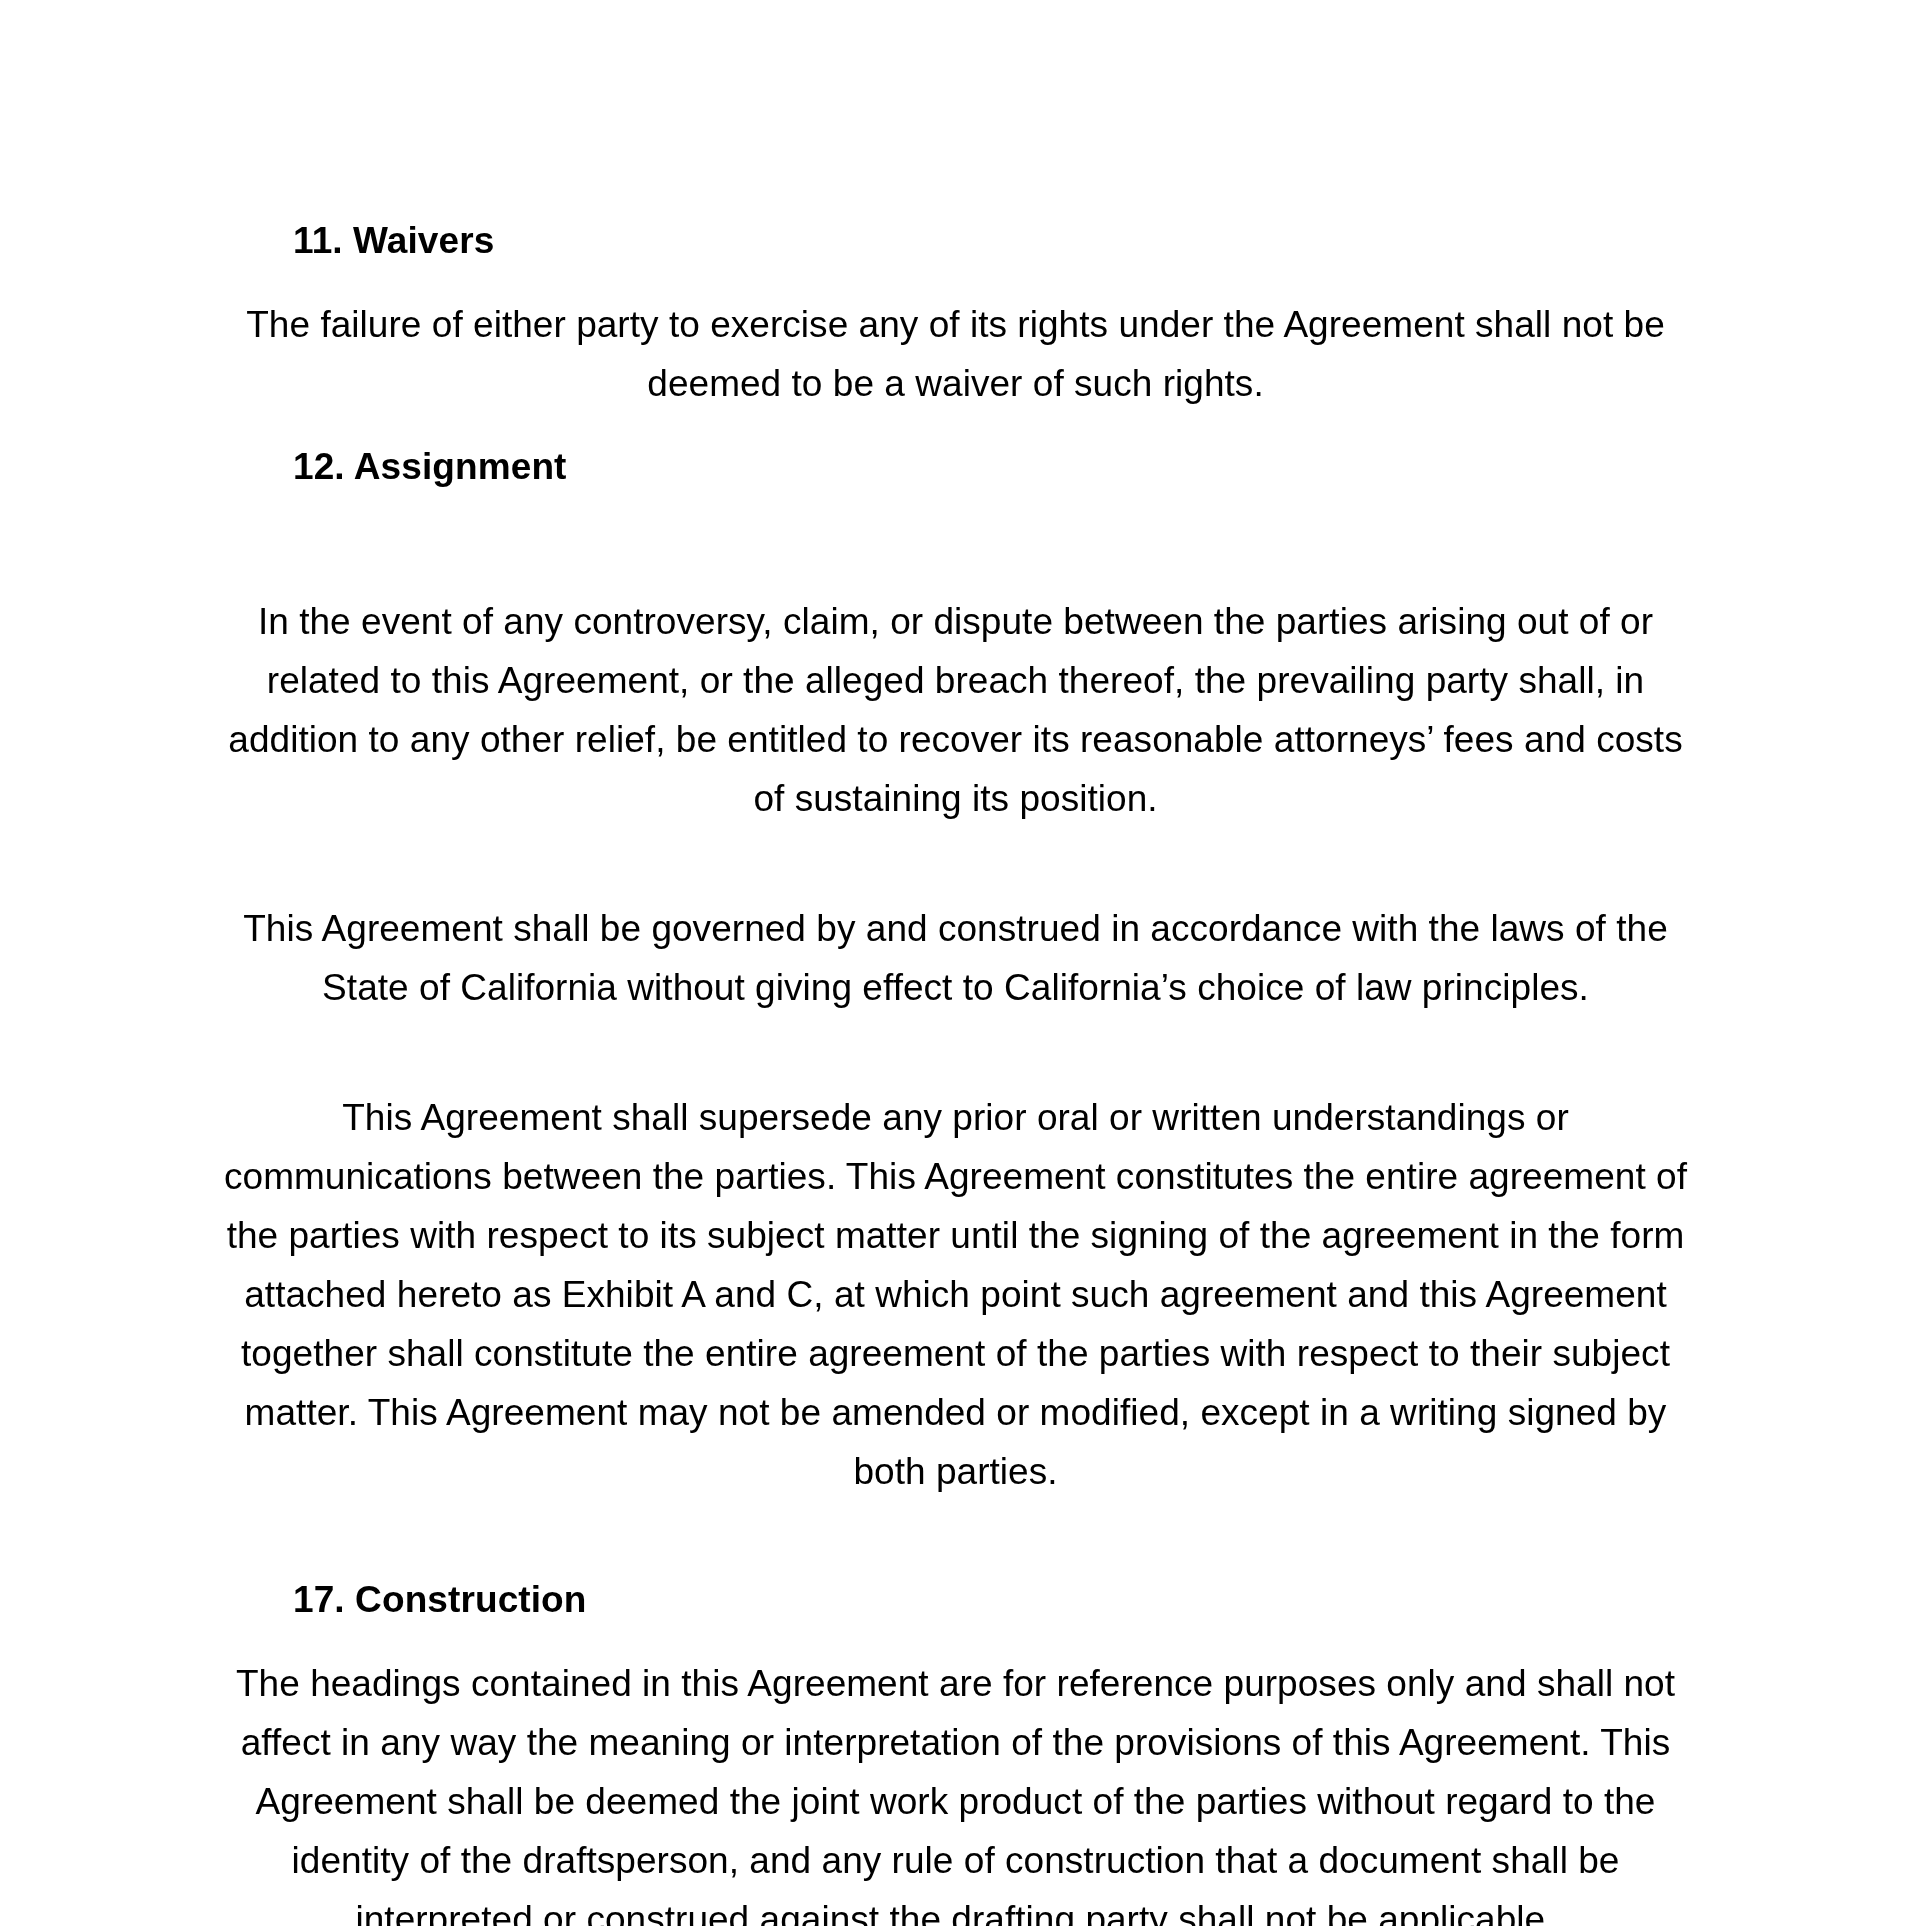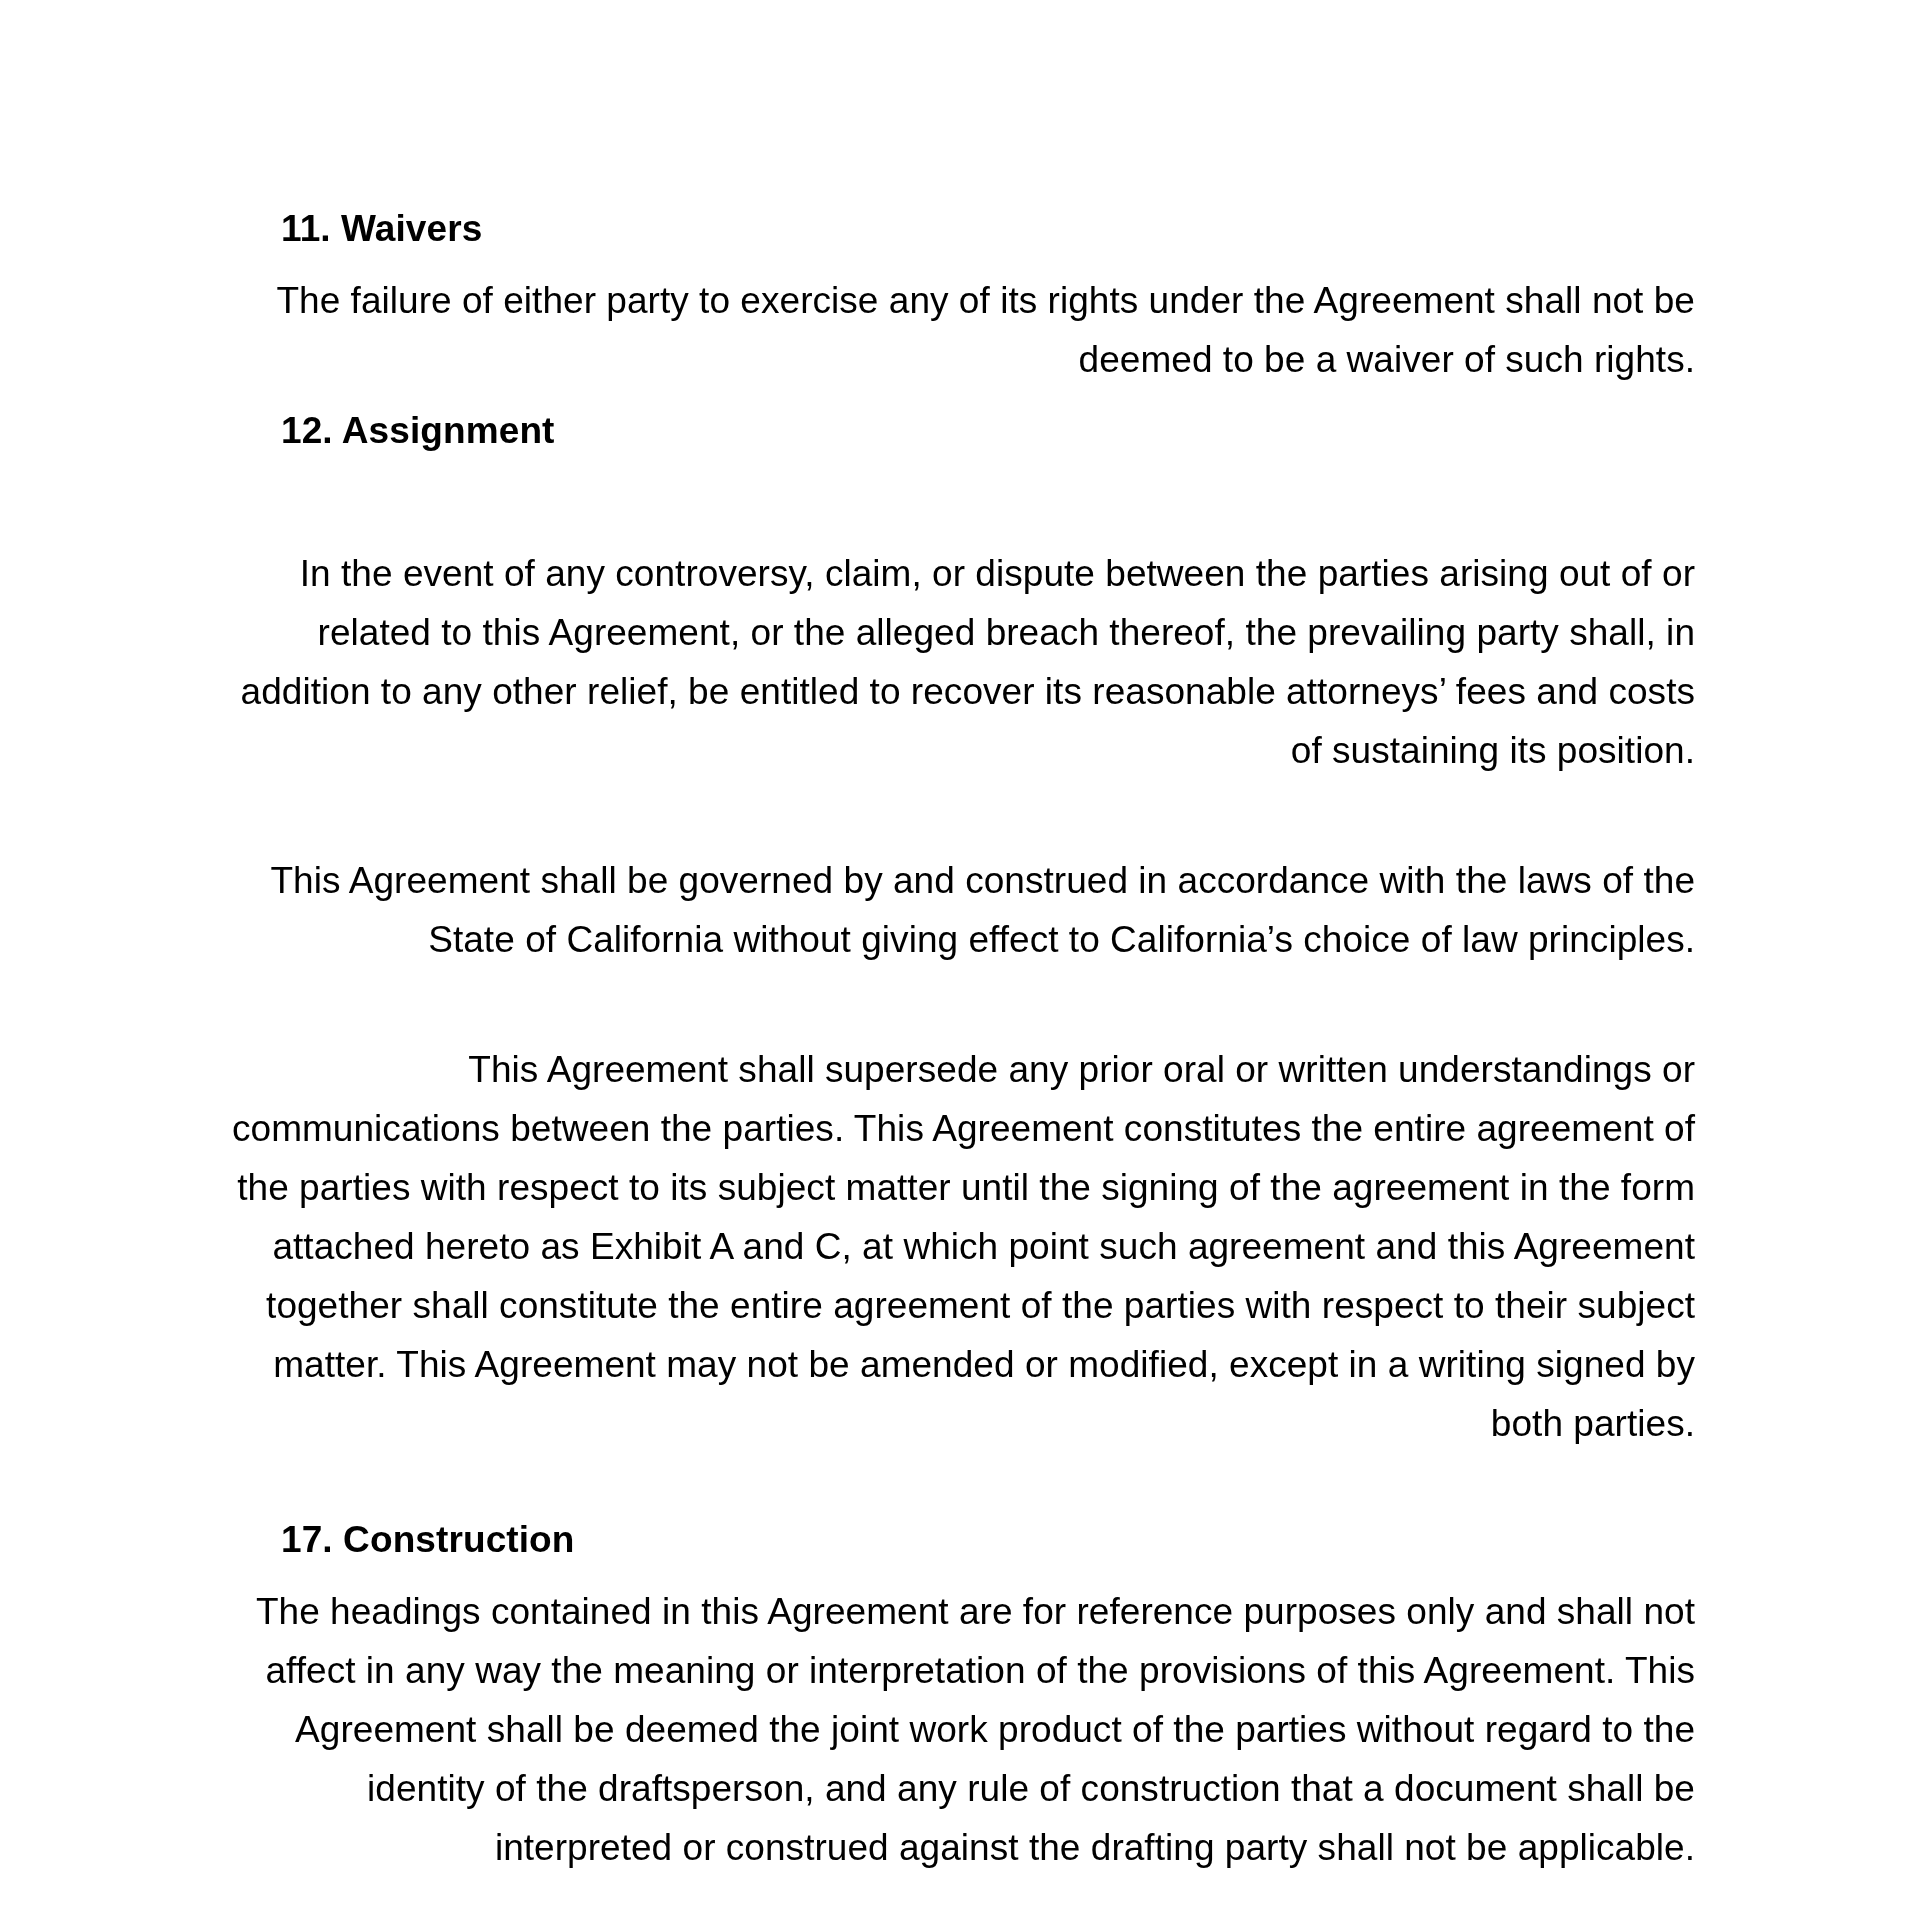--- a/index.html
+++ b/index.html
@@ -17,36 +17,36 @@
     height: 2703px;
     background: #ffffff;
     box-sizing: border-box;
     padding: 200px 208px 0 216px;
     overflow: hidden;
   }
   .doc-body {
     width: 1479px;
   }
   h2.section-heading {
-    margin: 0;
+    margin: 12px;
     padding: 0;
     font-size: 37px;
     line-height: 58px;
     font-weight: bold;
     letter-spacing: 0.1px;
     text-indent: 0;
     padding-left: 65px;
   }
   p.section-text {
     margin: 0;
     padding: 0;
     font-size: 37px;
     line-height: 59px;
     font-weight: normal;
-    text-align: right;
+    text-align: center;
     letter-spacing: 0.04px;
   }
   
   .gap-sm { height: 13px; }
   .gap-md { height: 58px; }
 </style>
 </head>
 <body>
 
 <div class="page">

